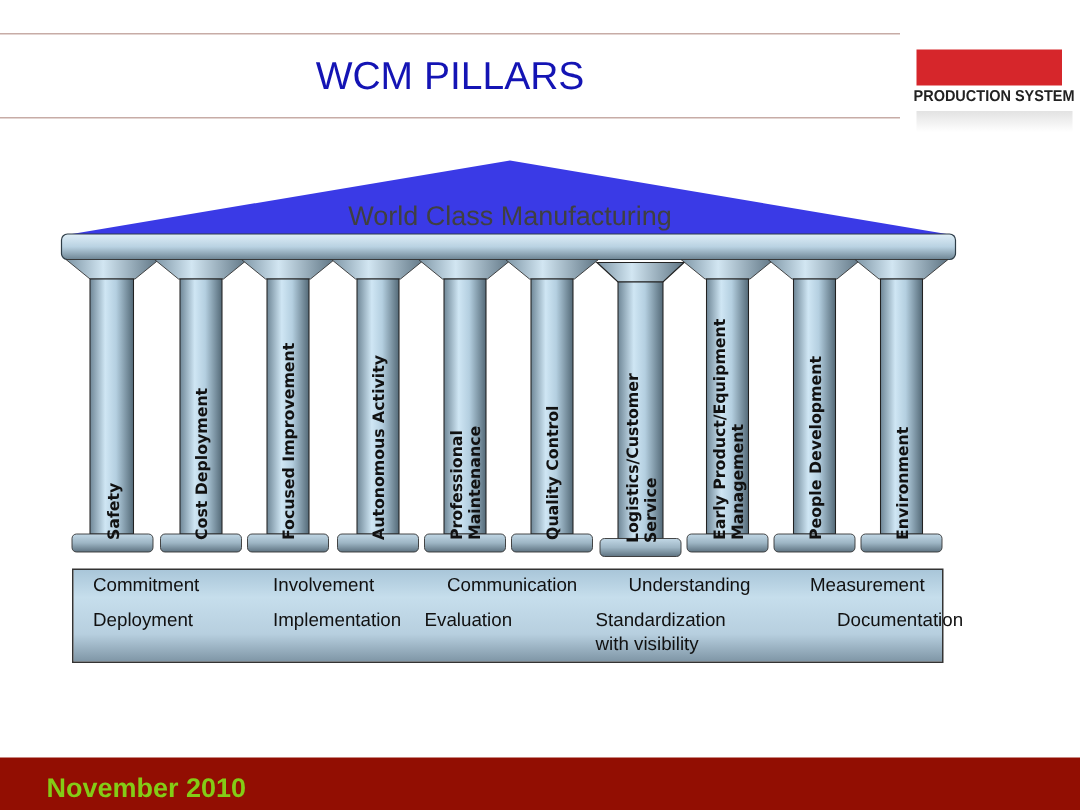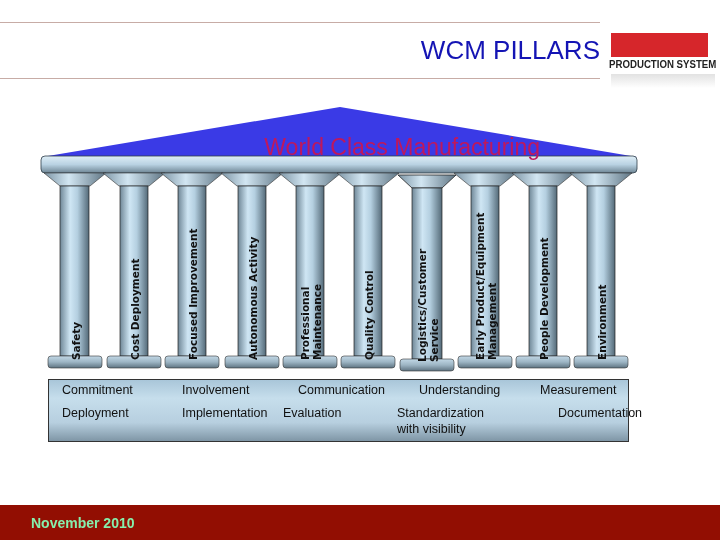--- a/index.html
+++ b/index.html
@@ -1,47 +1,47 @@
 <!DOCTYPE html>
 <html><head>
 <meta charset="utf-8">
 <style>
   html, body { margin:0; padding:0; }
   body { width:720px; height:540px; position:relative; background:#ffffff; overflow:hidden;
          font-family:"Liberation Sans", sans-serif; }
   .hline { position:absolute; left:0; width:600px; height:1px; background:#c7aca6; }
-  .title { position:absolute; left:0; width:600px; top:35px; text-align:right;
+  .title { position:absolute; left:0; width:600px; top:35px; text-align:center;
            font-size:26px; color:#1414b4; letter-spacing:0px; }
   
   .logo { position:absolute; left:608px; top:22px; width:110px; height:68px; }
   .logo-red { position:absolute; left:3px; top:11px; width:97px; height:24px; background:#d6262b; }
   .logo-cnh { position:absolute; left:22px; top:0px; width:72px; height:24px; background:#fff;
               font-weight:bold; font-size:24px; line-height:22px; color:#111; text-align:center;
               letter-spacing:-1px; font-family:"Liberation Sans", sans-serif; }
   .logo-sub { position:absolute; left:1px; top:36px; width:108px; font-size:10.5px; font-weight:bold;
               color:#222; text-align:center; transform:scaleX(0.92); transform-origin:left top; white-space:nowrap; }
   .logo-shadow { position:absolute; left:3px; top:52px; width:104px; height:14px;
                  background:linear-gradient(#e2e2e2, #ffffff); }
   
   svg.temple { position:absolute; left:0; top:0; }
-  .roof-label { position:absolute; left:140px; width:400px; top:134px; text-align:right;
-                color:#be185d; font-size:23px; }
+  .roof-label { position:absolute; left:140px; width:400px; top:134px; text-align:center;
+                color:#404040; font-size:18px; }
   .pillar-label { position:absolute; width:170px; height:30px; display:flex; align-items:center;
                   justify-content:flex-start; transform:rotate(-90deg); transform-origin:0 0;
                   font-family:"DejaVu Sans", sans-serif; font-weight:bold; font-size:10.5px;
                   line-height:12px; color:#111; white-space:nowrap; }
   .pillar-label span { display:block; }
   
   .panel { position:absolute; left:48px; top:379px; width:581px; height:63px;
            border:1px solid #333; box-sizing:border-box;
            background:linear-gradient(#a9c6d9 0%, #c6deec 30%, #b7cfdf 70%, #7f96a6 100%);padding-left:28px; }
   .panel-cell { position:absolute; font-size:12.5px; color:#111; line-height:15px; }
   
   .footer { position:absolute; left:0; top:505px; width:720px; height:35px; background:#920e02; }
-  .footer-text { position:absolute; left:31px; top:10px; color:#86efac; font-weight:bold; font-size:14px; }
+  .footer-text { position:absolute; left:31px; top:10px; color:#84cc16; font-weight:bold; font-size:18px; }
 </style>
 </head>
 <body>
 
 <div class="hline" style="top:22px;"></div>
 <div class="title">WCM PILLARS</div>
 <div class="hline" style="top:78px;"></div>
 
 <div class="logo">
   <div class="logo-red"></div>

